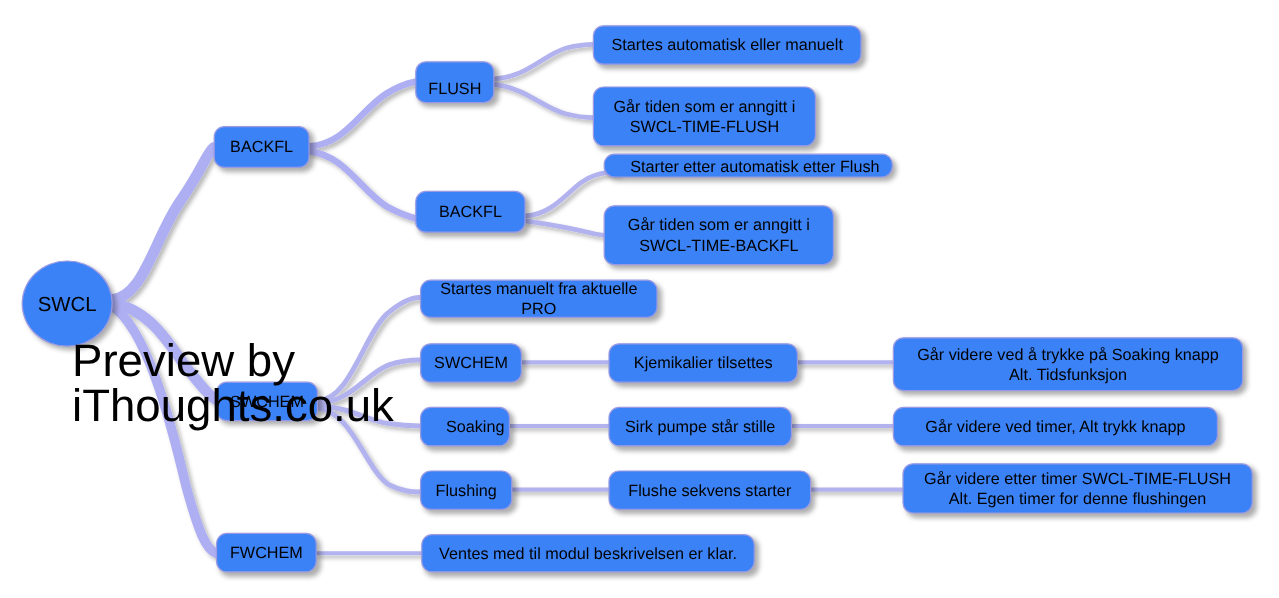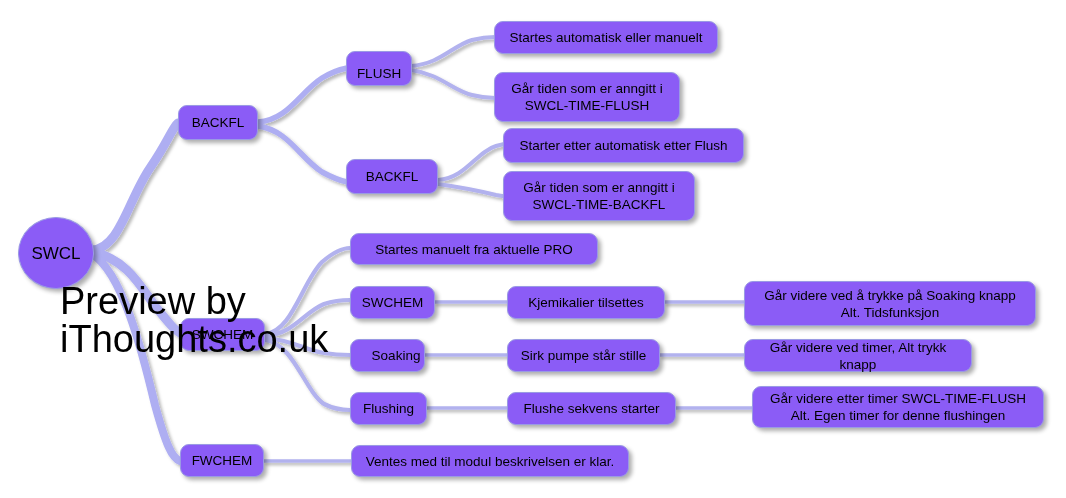--- a/index.html
+++ b/index.html
@@ -21,21 +21,21 @@
     position: absolute;
     left: 0;
     top: 0;
     width: 1066px;
     height: 498px;
     pointer-events: none;
   }
   .node {
     position: absolute;
     box-sizing: border-box;
-    background: #8b5cf6;
+    background: #3b82f6;
     border: 1px solid #9a9ae4;
     border-radius: 9px;
     color: #000000;
     font-family: "Liberation Sans", sans-serif;
     font-size: 13.5px;
     line-height: 17px;
     text-align: center;
     display: flex;
     align-items: center;
     justify-content: center;
@@ -139,34 +139,34 @@
 
   <div class="node" style="left:494px; top:72px; width:186px; height:50px;">
     <span>Går tiden som er anngitt i
 SWCL-TIME-FLUSH</span>
   </div>
 
   <div class="node" style="left:346px; top:159px; width:92px; height:35px;">
     <span>BACKFL</span>
   </div>
 
-  <div class="node" style="left:503px; top:128px; width:241px; height:35px;">
+  <div class="node" style="left:503px; top:128px; width:241px; height:20px;justify-content:flex-end;">
     <span>Starter etter automatisk etter Flush</span>
   </div>
 
   <div class="node" style="left:503px; top:171px; width:192px; height:50px;">
     <span>Går tiden som er anngitt i
 SWCL-TIME-BACKFL</span>
   </div>
 
   <div class="node" style="left:180px; top:318px; width:85px; height:33px;">
     <span class="small">SWCHEM</span>
   </div>
 
-  <div class="node" style="left:350px; top:233px; width:248px; height:32px;">
+  <div class="node" style="left:350px; top:233px; width:198px; height:32px;">
     <span>Startes manuelt fra aktuelle PRO</span>
   </div>
 
   <div class="node" style="left:350px; top:286px; width:85px; height:33px;">
     <span>SWCHEM</span>
   </div>
 
   <div class="node" style="left:744px; top:281px; width:292px; height:45px;">
     <span>Går videre ved å trykke på Soaking knapp
 Alt. Tidsfunksjon</span>
@@ -177,21 +177,21 @@
   </div>
 
   <div class="node" style="left:350px; top:339px; width:75px; height:33px;padding-left:27px;">
     <span>Soaking</span>
   </div>
 
   <div class="node" style="left:507px; top:339px; width:153px; height:33px;">
     <span>Sirk pumpe står stille</span>
   </div>
 
-  <div class="node" style="left:744px; top:339px; width:228px; height:33px;">
+  <div class="node" style="left:744px; top:339px; width:271px; height:33px;">
     <span>Går videre ved timer, Alt trykk knapp</span>
   </div>
 
   <div class="node" style="left:350px; top:392px; width:77px; height:33px;">
     <span>Flushing</span>
   </div>
 
   <div class="node" style="left:507px; top:392px; width:169px; height:33px;">
     <span>Flushe sekvens starter</span>
   </div>

